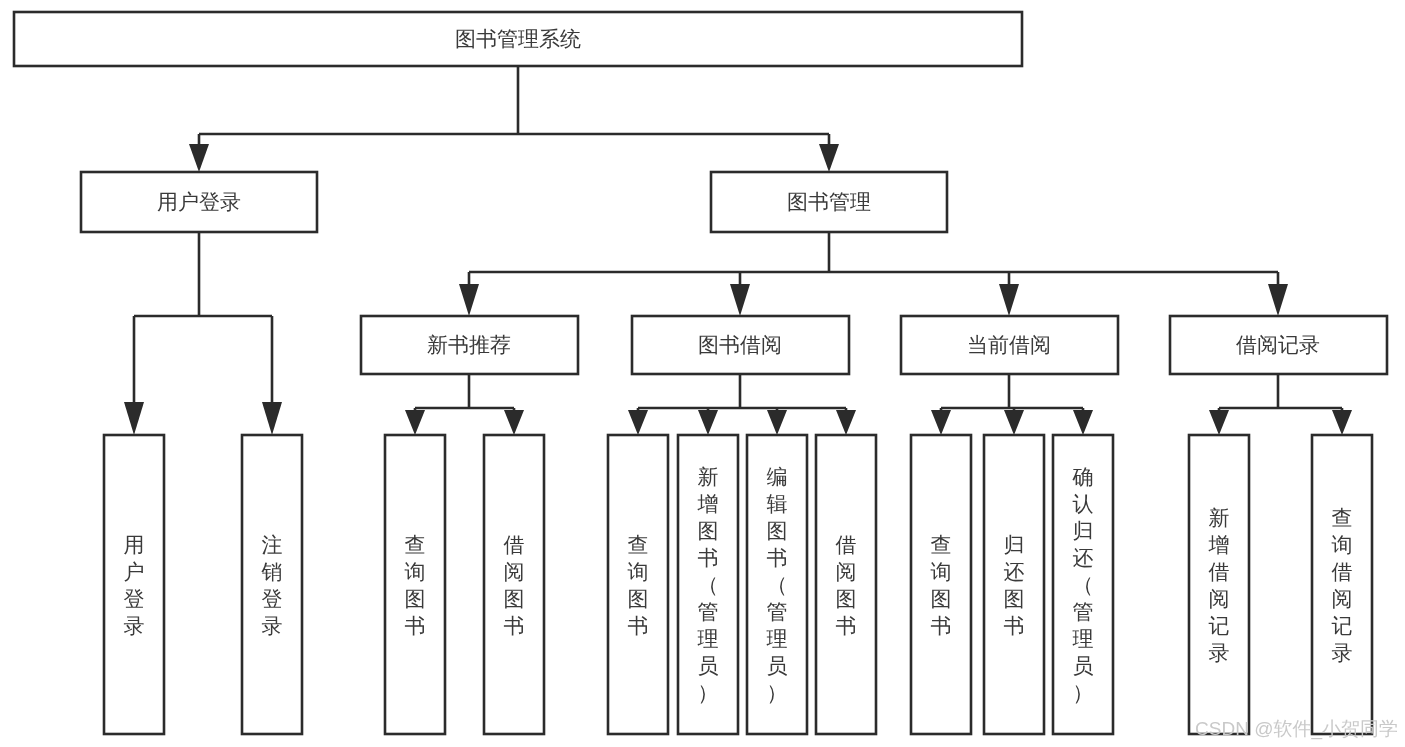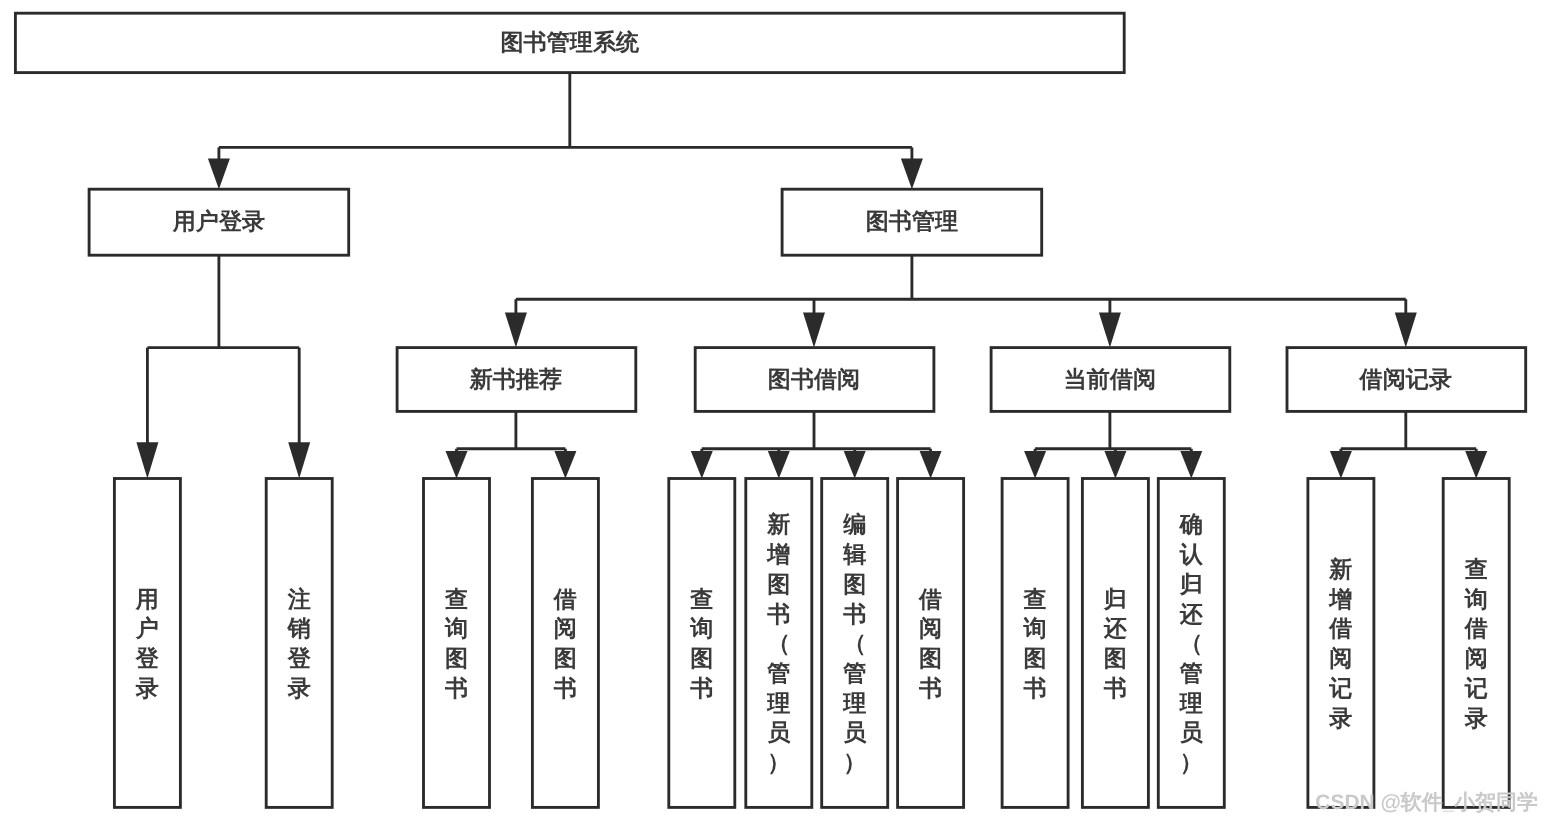--- a/index.html
+++ b/index.html
@@ -13,21 +13,20 @@
     font-family: "Liberation Sans", "DejaVu Sans", sans-serif;
     overflow: hidden;
     position: relative;
   }
   #diagram-root {
     position: absolute;
     left: 0;
     top: 0;
     width: 1405px;
     height: 747px;
-    font-weight: bold;
   }
   svg.flow {
     display: block;
     width: 1405px;
     height: 747px;
   }
   .box-rect {
     fill: #ffffff;
     stroke: #2b2b2b;
     stroke-width: 2.6;

